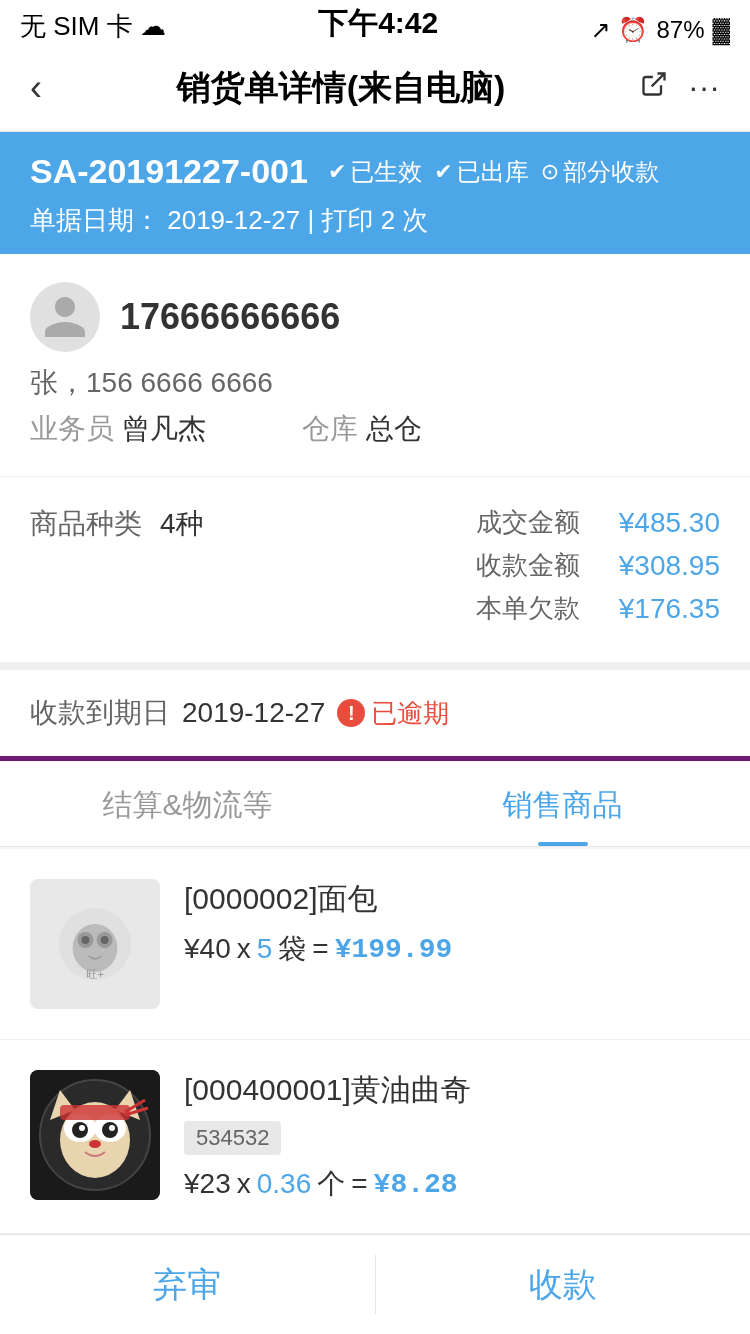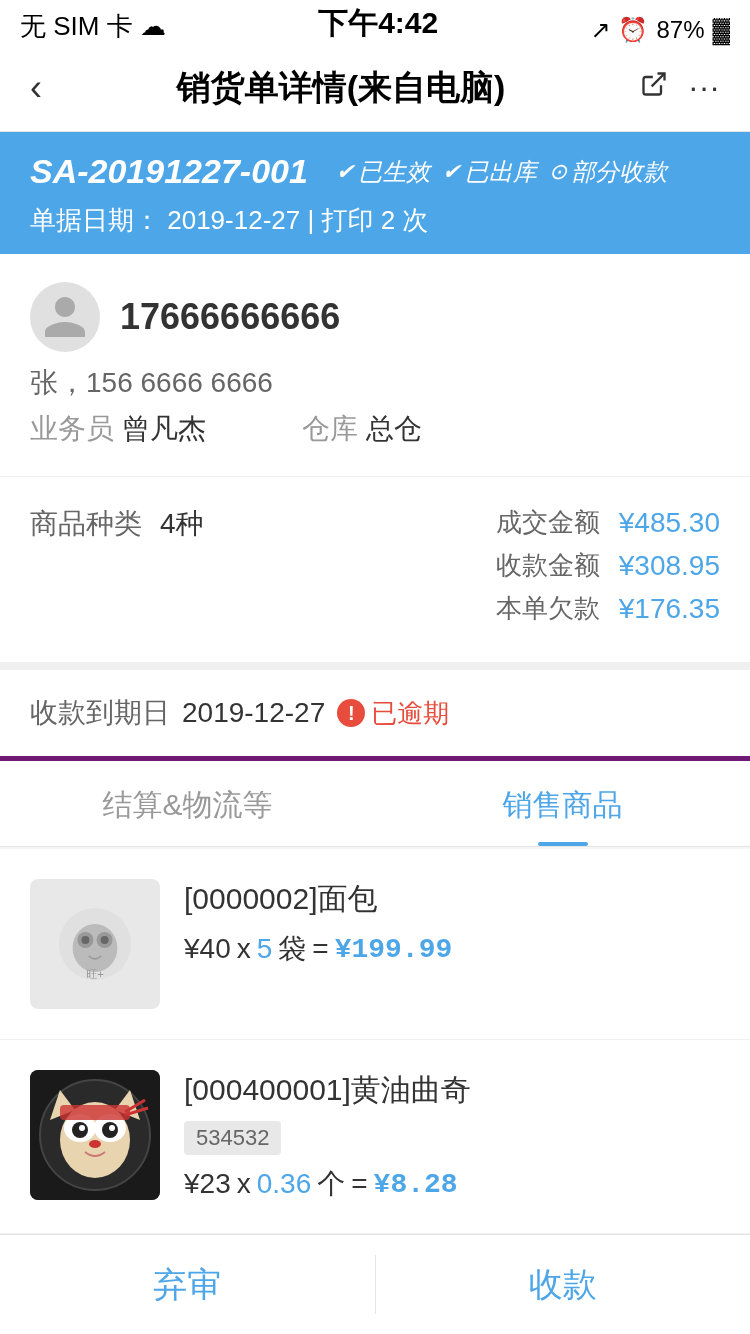--- a/index.html
+++ b/index.html
@@ -43,23 +43,22 @@
     .nav-icon { font-size: 32px; color: #333; cursor: pointer; }
 
     
     .header-banner {
       background: #4da6e8;
       padding: 20px 30px 16px;
     }
     .header-row1 {
       display: flex;
       align-items: center;
-      gap: 28px;
+      gap: 20px;
       margin-bottom: 12px;
-      font-style: italic;
     }
     .order-id {
       font-size: 34px;
       font-weight: 700;
       color: #fff;
     }
     .badges {
       display: flex;
       gap: 12px;
       flex-wrap: wrap;
@@ -135,20 +134,21 @@
       gap: 18px;
       margin-bottom: 5px;
     }
     .summary-label { font-size: 28px; color: #666; }
     .summary-value-normal { font-size: 28px; color: #333; }
     .summary-right { text-align: right; }
     .summary-row {
       display: flex;
       justify-content: flex-end;
       align-items: center;
+      gap: 20px;
       margin-bottom: 8px;
     }
     .summary-row-label { font-size: 26px; color: #666; }
     .summary-row-value { font-size: 28px; color: #4da6e8; min-width: 120px; text-align: right; }
 
     
     .due-section {
       background: #fff;
       padding: 24px 30px;
       display: flex;

